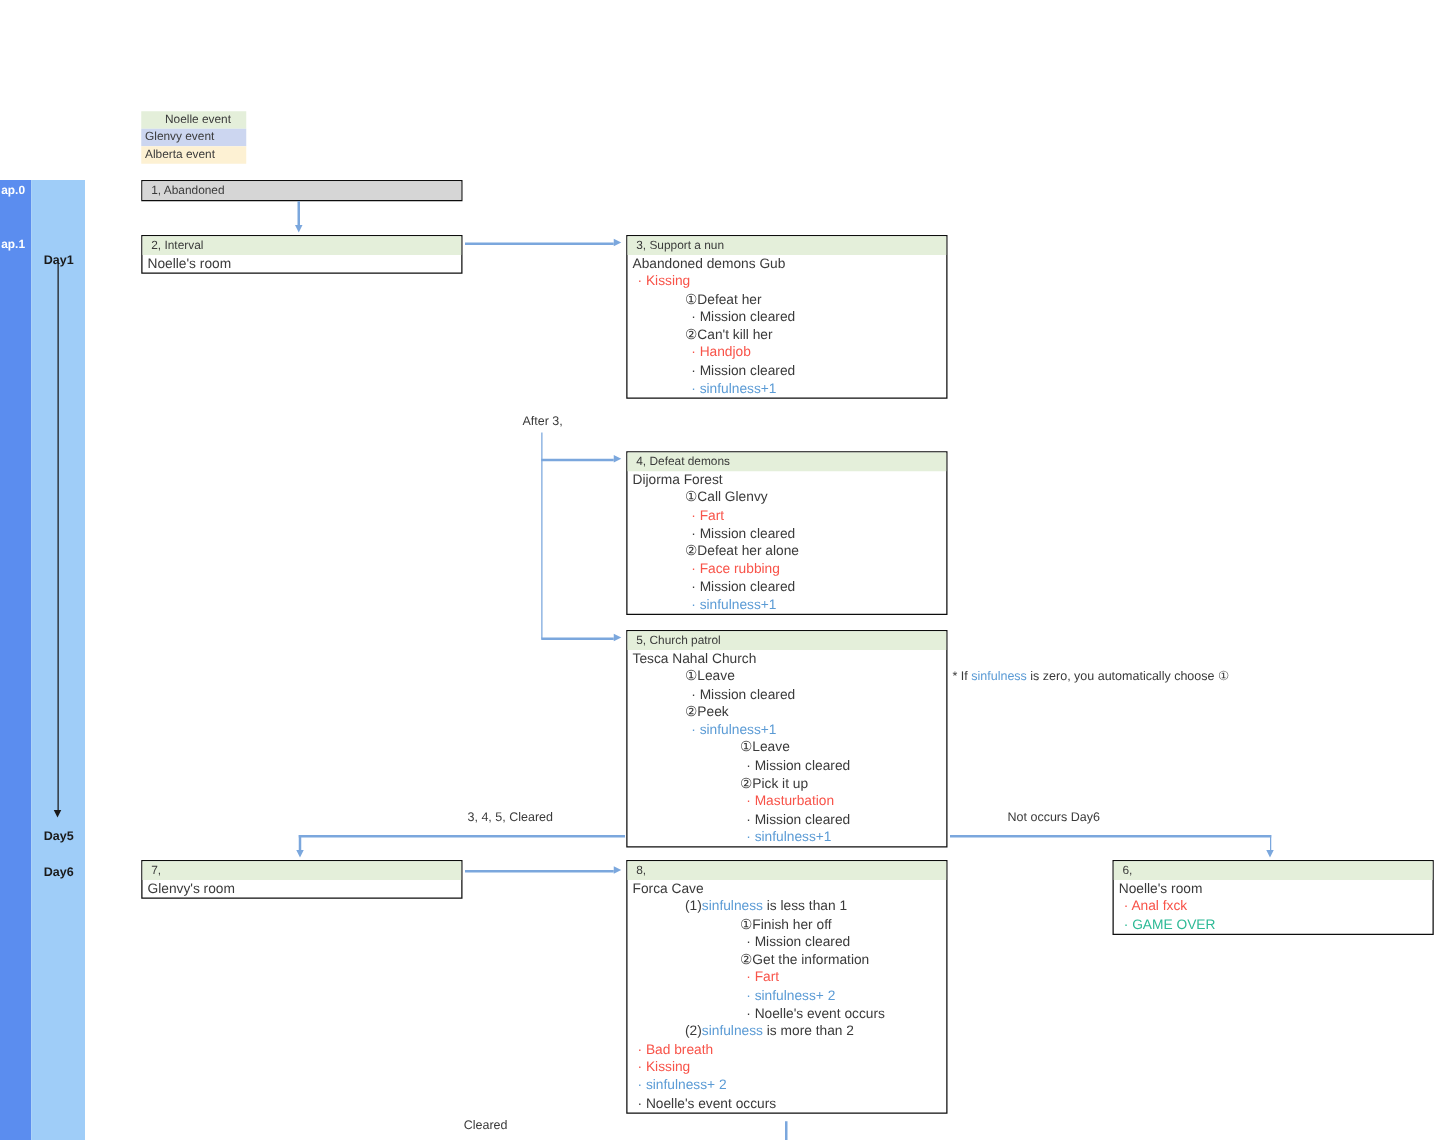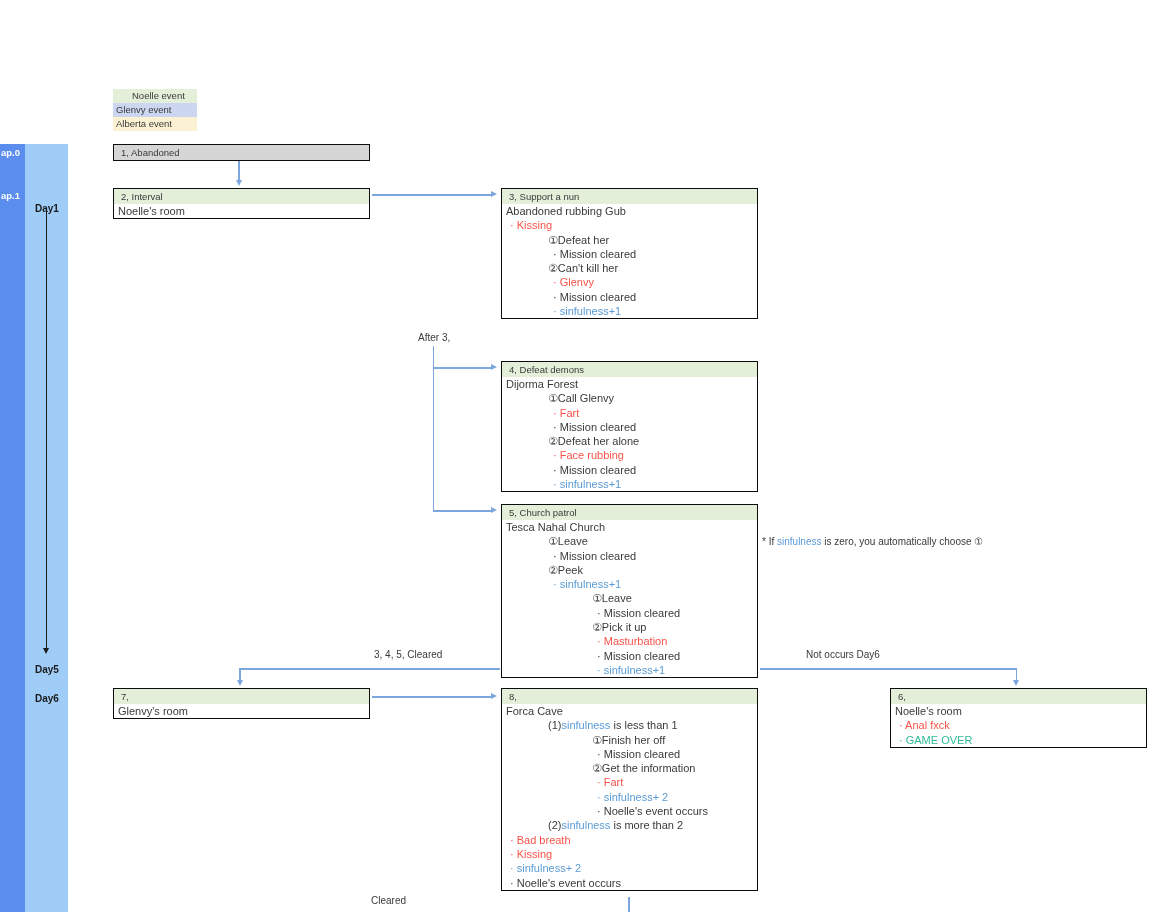--- a/index.html
+++ b/index.html
@@ -64,26 +64,26 @@
   </div>
   <div class="fbox" style="left:113px;top:188px;">
     <div class="box-header hdr-green">2, Interval</div>
     <div class="rows">
         <div class="row ind0"><span class="c-text">Noelle's room</span></div>
       </div>
   </div>
   <div class="fbox" style="left:501px;top:188px;">
     <div class="box-header hdr-green">3, Support a nun</div>
     <div class="rows">
-        <div class="row ind0"><span class="c-text">Abandoned rubbing Gub</span></div>
+        <div class="row ind0"><span class="c-text">Abandoned demons Gub</span></div>
         <div class="row ind1"><span class="c-red">· Kissing</span></div>
         <div class="row ind2"><span class="c-text">①Defeat her</span></div>
         <div class="row ind3"><span class="c-text">· Mission cleared</span></div>
         <div class="row ind2"><span class="c-text">②Can't kill her</span></div>
-        <div class="row ind3"><span class="c-red">· Glenvy</span></div>
+        <div class="row ind3"><span class="c-red">· Handjob</span></div>
         <div class="row ind3"><span class="c-text">· Mission cleared</span></div>
         <div class="row ind3"><span class="c-blue">· sinfulness+1</span></div>
       </div>
   </div>
   <div class="fbox" style="left:501px;top:361px;">
     <div class="box-header hdr-green">4, Defeat demons</div>
     <div class="rows">
         <div class="row ind0"><span class="c-text">Dijorma Forest</span></div>
         <div class="row ind2"><span class="c-text">①Call Glenvy</span></div>
         <div class="row ind3"><span class="c-red">· Fart</span></div>

